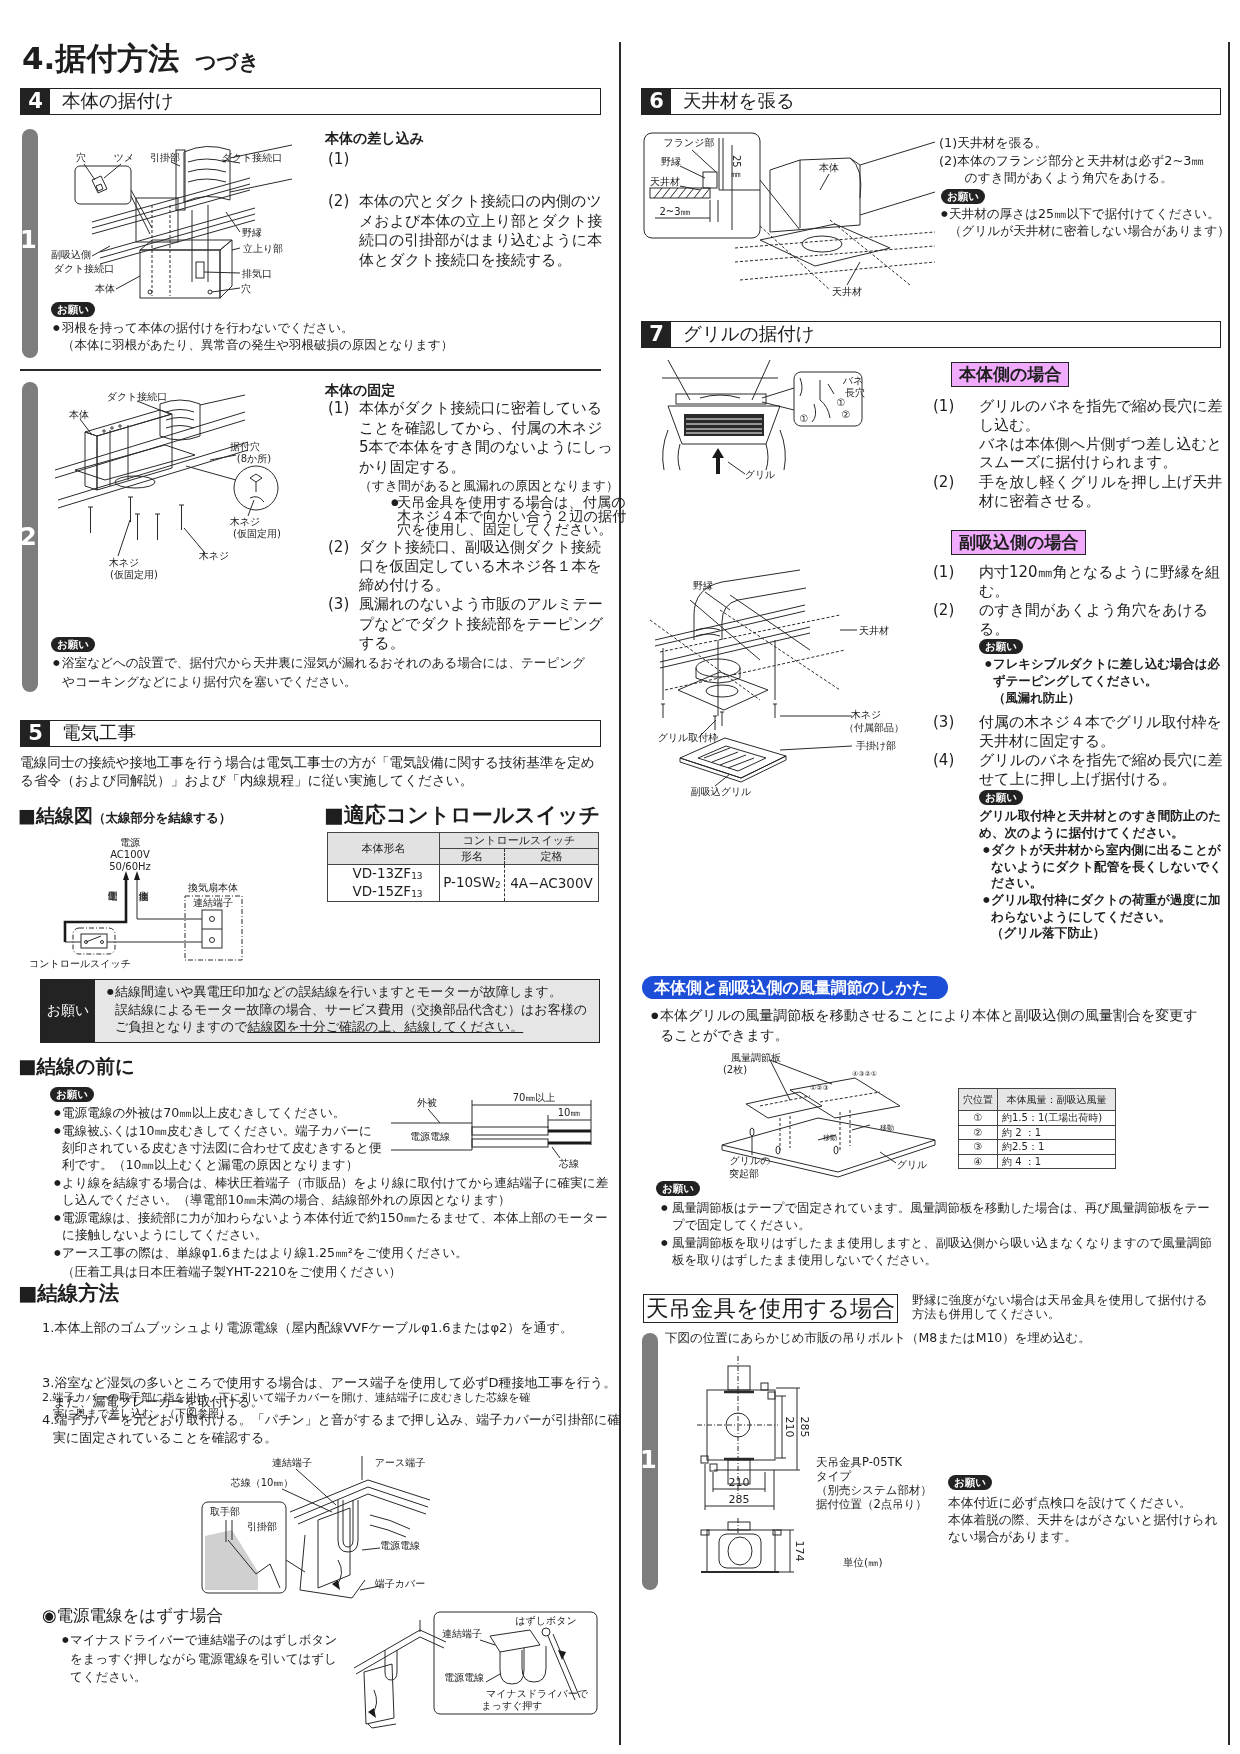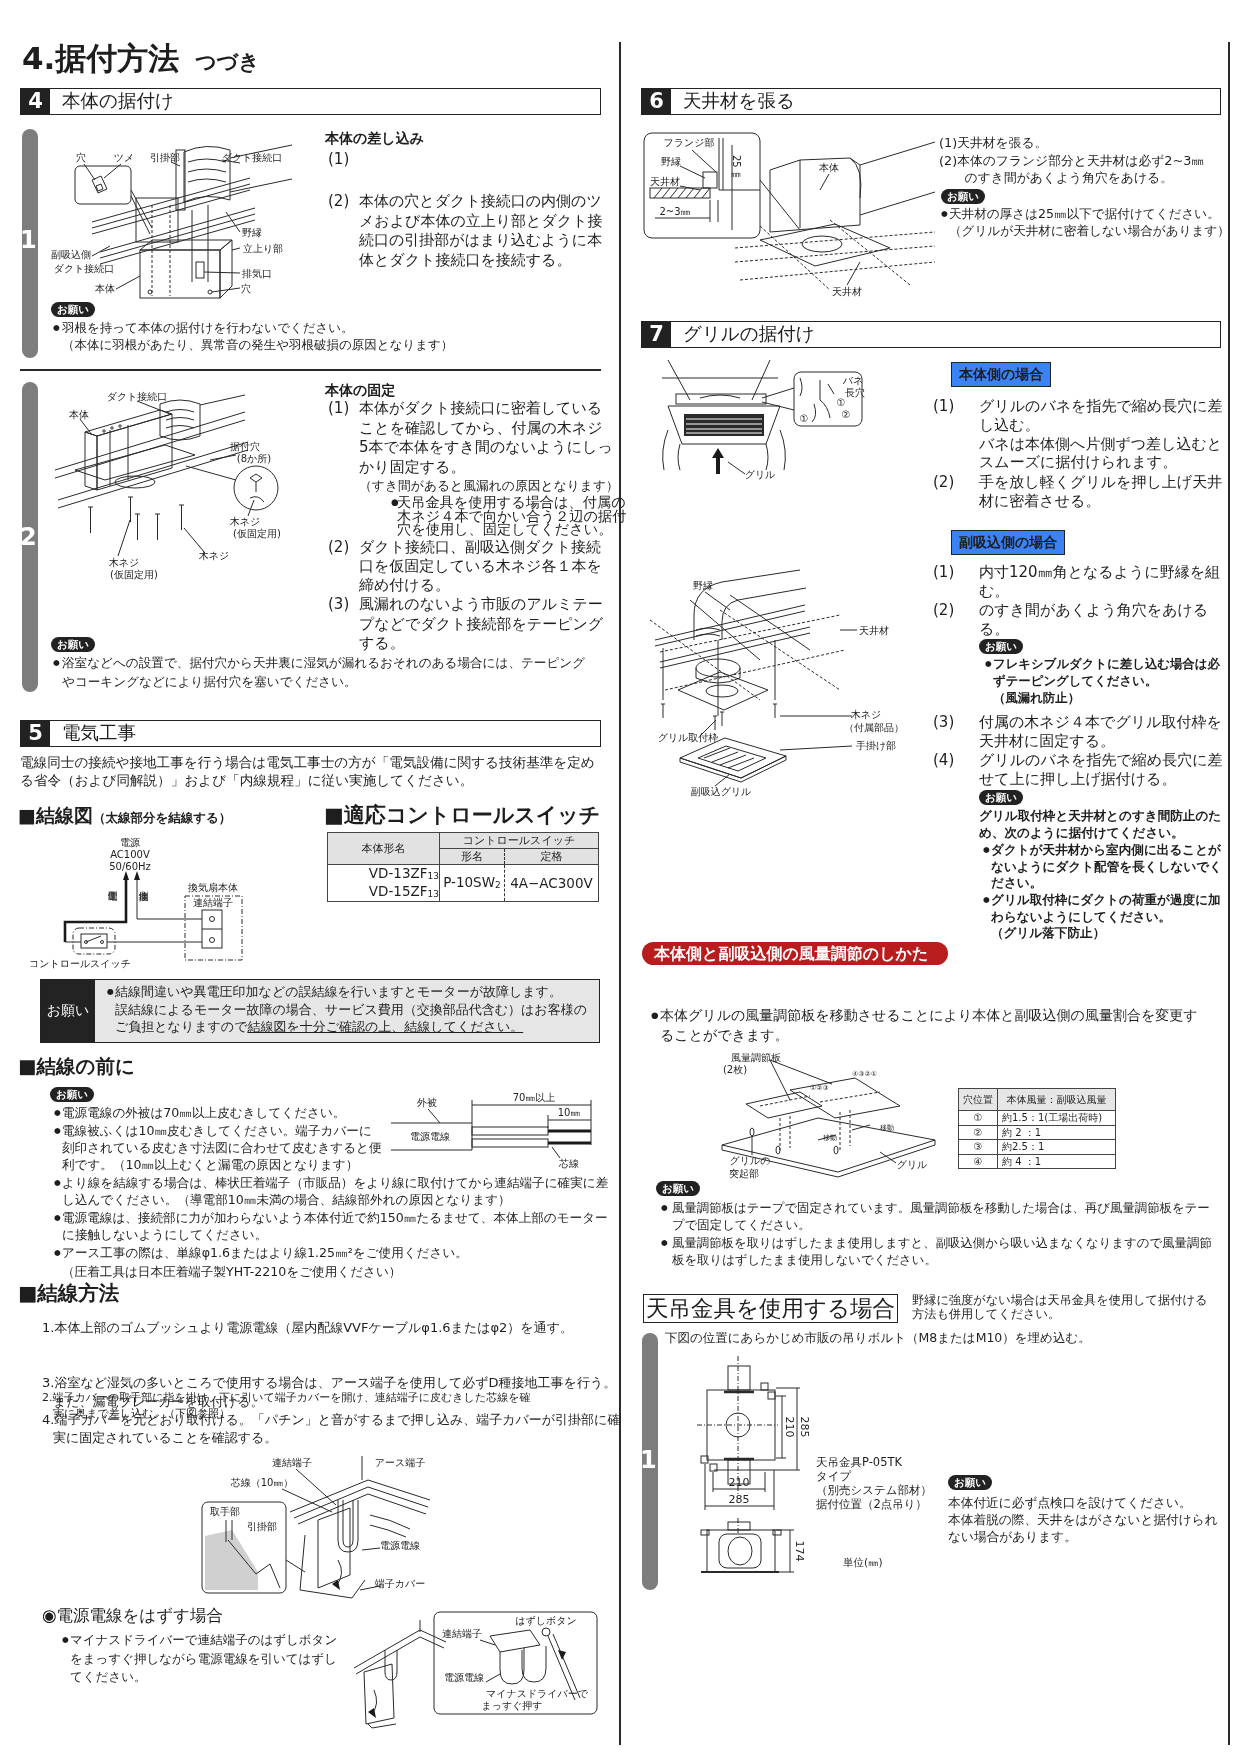--- a/index.html
+++ b/index.html
@@ -34,22 +34,22 @@
 .sw-table td{border:1px solid #444;text-align:center;padding:0}
 .sw-table .hd{background:#e2e2e2}
 .sw-table .dsh-r{border-right:1px dashed #333}
 .sw-table .dsh-l{border-left:1px dashed #333}
 .sw-table sub{font-size:9px;vertical-align:baseline;position:relative;top:1px}
 .notice{position:absolute;left:40px;top:979px;width:560px;height:64px;border:1.5px solid #222;display:flex}
 .notice .lbl{width:54px;flex:none;background:#232323;color:#fff;font-size:14px;display:flex;align-items:center;justify-content:center}
 .notice .body{flex:1;background:#e6e6e6;padding:3px 0 0 12px;font-size:13px;line-height:17.5px}
 .u{text-decoration:underline}
 .heading-sq{position:absolute;font-weight:bold;white-space:nowrap}
-.boxhead{position:absolute;border:1.5px solid #222;background:#3b82f6;font-weight:bold;font-size:14px;line-height:23px;padding:0 7px;white-space:nowrap}
-.pill{position:absolute;left:642px;top:942px;width:306px;height:23px;background:#b91c1c;color:#fff;border-radius:12px;font-weight:bold;font-size:16px;line-height:23px;padding-left:12px;white-space:nowrap}
+.boxhead{position:absolute;border:1.5px solid #222;background:#f0abfc;font-weight:bold;font-size:17px;line-height:23px;padding:0 7px;white-space:nowrap}
+.pill{position:absolute;left:642px;top:976px;width:306px;height:23px;background:#1d4ed8;color:#fff;border-radius:12px;font-weight:bold;font-size:16px;line-height:23px;padding-left:12px;white-space:nowrap}
 .air-table{position:absolute;left:958px;top:1088px;width:158px;border:1.5px solid #333;font-size:10px}
 .air-table td{border:1px solid #444;padding:0 4px;height:14.5px;line-height:13px;white-space:nowrap}
 .air-table .hd td{background:#e6e6e6;height:22px;text-align:center}
 .air-table td.c{text-align:center;width:38px}
 .tbox{position:absolute;left:643px;top:1294px;width:255px;height:29px;border:1.5px solid #222;font-size:22.5px;line-height:26px;text-align:center;white-space:nowrap}
 </style>
 </head>
 <body>
 
 <div class="page">
@@ -267,21 +267,21 @@
     <tbody>
         <tr style="height:15px">
       <td class="hd" rowspan="2" style="width:112px">本体形名</td>
       <td class="hd" colspan="2">コントロールスイッチ</td>
     </tr>
     <tr style="height:16px">
       <td class="hd dsh-r" style="width:65px">形名</td>
       <td class="hd dsh-l">定格</td>
     </tr>
     <tr style="height:37px;font-size:13.5px;line-height:16px">
-      <td style="text-align:right;padding-left:8px">
+      <td style="text-align:center;padding-left:8px">
         <div><span>VD-13ZF</span><sub>13</sub></div>
         <div><span>VD-15ZF</span><sub>13</sub></div>
       </td>
       <td class="dsh-r"><span>P-10SW</span><sub>2</sub></td>
       <td class="dsh-l">4A−AC300V</td>
     </tr>
   </tbody>
     </table>
 
   <div class="notice">

